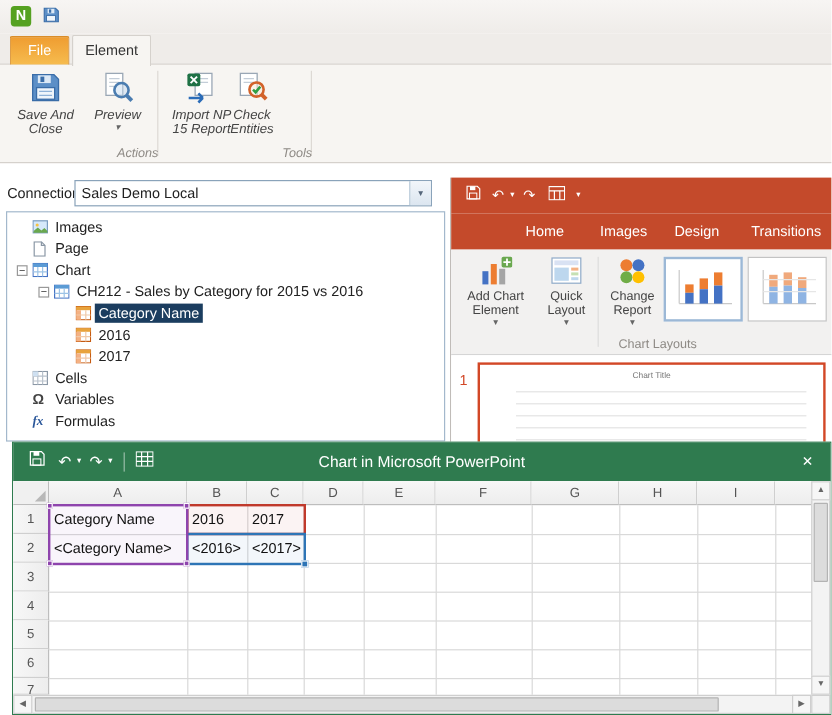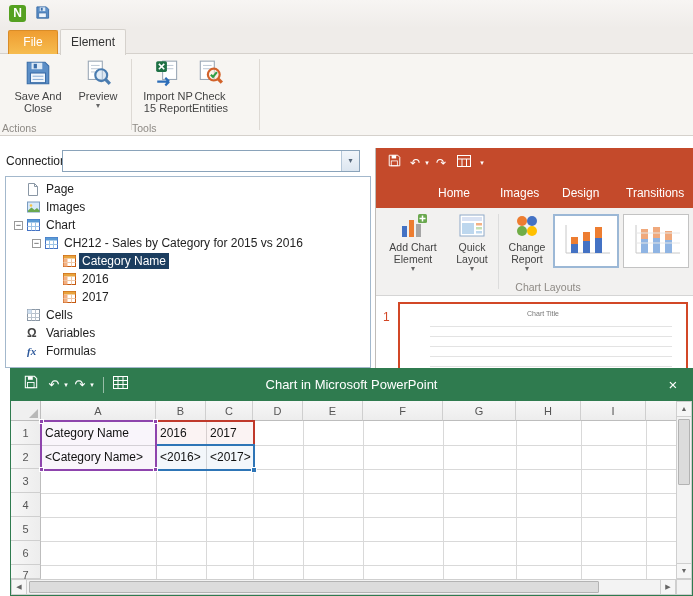--- a/index.html
+++ b/index.html
@@ -11,22 +11,22 @@
   .app-logo { position:absolute; left:9px; top:5px; width:17px; height:17px; background:#55a121; border-radius:3px; color:#fff; font-weight:bold; font-size:12px; text-align:center; line-height:17px; }
   .qat-btn { position:absolute; top:5px; width:20px; height:18px; text-align:center; }
 
   
   .tabrow { position:absolute; left:0; top:28px; width:693px; height:26px; background:#efece9; border-bottom:1px solid #d5d1cc; }
   .tab-file { position:absolute; left:8px; top:2px; width:50px; height:24px; background:linear-gradient(#ef9d31,#f6bc4f); border:1px solid #d98c28; border-bottom:none; border-radius:2px 2px 0 0; color:#fff; text-align:center; line-height:23px; }
   .tab-template { position:absolute; left:60px; top:1px; width:66px; height:26px; background:#f7f5f2; border:1px solid #d5d1cc; border-bottom:none; border-radius:2px 2px 0 0; color:#333; text-align:center; line-height:25px; z-index:2; }
 
   
   .ribbon { position:absolute; left:0; top:54px; width:693px; height:82px; background:#f7f5f2; border-bottom:1px solid #d5d1cc; }
-  .rgroup { position:absolute; top:0; height:81px; }
-  .glabel { position:absolute; bottom:1px; left:0; right:0; text-align:left; font-size:10.5px; color:#8e8a85; }
+  .rgroup { position:absolute; top:0; height:81px;font-style:italic; }
+  .glabel { position:absolute; bottom:1px; left:0; right:0; text-align:right; font-size:10.5px; color:#8e8a85; }
   .gsep { position:absolute; right:0; top:5px; bottom:5px; width:1px; background:#ddd9d4; }
   .rbtn { position:absolute; top:4px; display:flex; flex-direction:column; align-items:center; text-align:center; font-size:11px; color:#444; line-height:12px; cursor:default; }
   .rbtn .ricon { width:30px; height:30px; display:flex; align-items:center; justify-content:center; margin-bottom:2px; }
   .caret { font-size:8px; color:#666; line-height:8px; }
 
   
   .conn-label { position:absolute; left:6px; top:150px; height:22px; line-height:22px; color:#222; }
   .conn-select { position:absolute; left:62px; top:150px; width:298px; height:22px; background:#fff; border:1px solid #8aa3ba; }
   .conn-value { position:absolute; left:5px; top:0; line-height:20px; color:#222; }
   .conn-drop { position:absolute; right:0; top:0; width:18px; height:20px; background:linear-gradient(#f2f6fa,#dce6f0); border-left:1px solid #b5c7d8; text-align:center; line-height:20px; font-size:8px; color:#55667a; }
@@ -169,44 +169,45 @@
         </span>
         <span>Check Entities</span>
       </div>
       <div class="gsep"></div>
       <div class="glabel">Tools</div>
     </div>
   </div>
 
   <div class="conn-label">Connection</div>
   <div class="conn-select">
+    <span class="conn-value">Sales Demo Local</span>
     <span class="conn-drop">▾</span>
   </div>
 
   <div class="tree">
+    <div class="trow" style="padding-left:8px">
+      <span class="expslot"></span>
+      <span class="ticon">
+          <svg width="13" height="12">
+            <rect x=".5" y="1" width="12" height="10" fill="#d6e9fb" stroke="#7a9cc0"></rect>
+            <circle cx="4" cy="4.5" r="1.3" fill="#f6c243"></circle>
+            <path d="M1 9.5l3.5-3 3 2.5 2.5-2 2.5 2.5v1.5H1z" fill="#6aa84f"></path>
+          </svg>
+        </span>
+      <span class="tlabel">Images</span>
+    </div>
     <div class="trow" style="padding-left:8px">
       <span class="expslot"></span>
       <span class="ticon">
           <svg width="12" height="13">
             <path d="M1.5 .5h6l3 3v9h-9z" fill="#fff" stroke="#8a97a5"></path>
             <path d="M7.5 .5v3h3" fill="none" stroke="#8a97a5"></path>
           </svg>
         </span>
       <span class="tlabel">Page</span>
-    </div>
-    <div class="trow" style="padding-left:8px">
-      <span class="expslot"></span>
-      <span class="ticon">
-          <svg width="13" height="12">
-            <rect x=".5" y="1" width="12" height="10" fill="#d6e9fb" stroke="#7a9cc0"></rect>
-            <circle cx="4" cy="4.5" r="1.3" fill="#f6c243"></circle>
-            <path d="M1 9.5l3.5-3 3 2.5 2.5-2 2.5 2.5v1.5H1z" fill="#6aa84f"></path>
-          </svg>
-        </span>
-      <span class="tlabel">Images</span>
     </div>
     <div class="trow" style="padding-left:8px">
       <span class="exp">−</span>
       <span class="ticon">
           <svg width="13" height="12">
             <rect x=".5" y=".5" width="12" height="11" fill="#fff" stroke="#4472c4"></rect>
             <rect x=".5" y=".5" width="12" height="3" fill="#5b9bd5"></rect>
             <line x1="4.5" y1="3.5" x2="4.5" y2="11.5" stroke="#9dc3e6"></line>
             <line x1="8.5" y1="3.5" x2="8.5" y2="11.5" stroke="#9dc3e6"></line>
             <line x1=".5" y1="7.5" x2="12.5" y2="7.5" stroke="#9dc3e6"></line>

